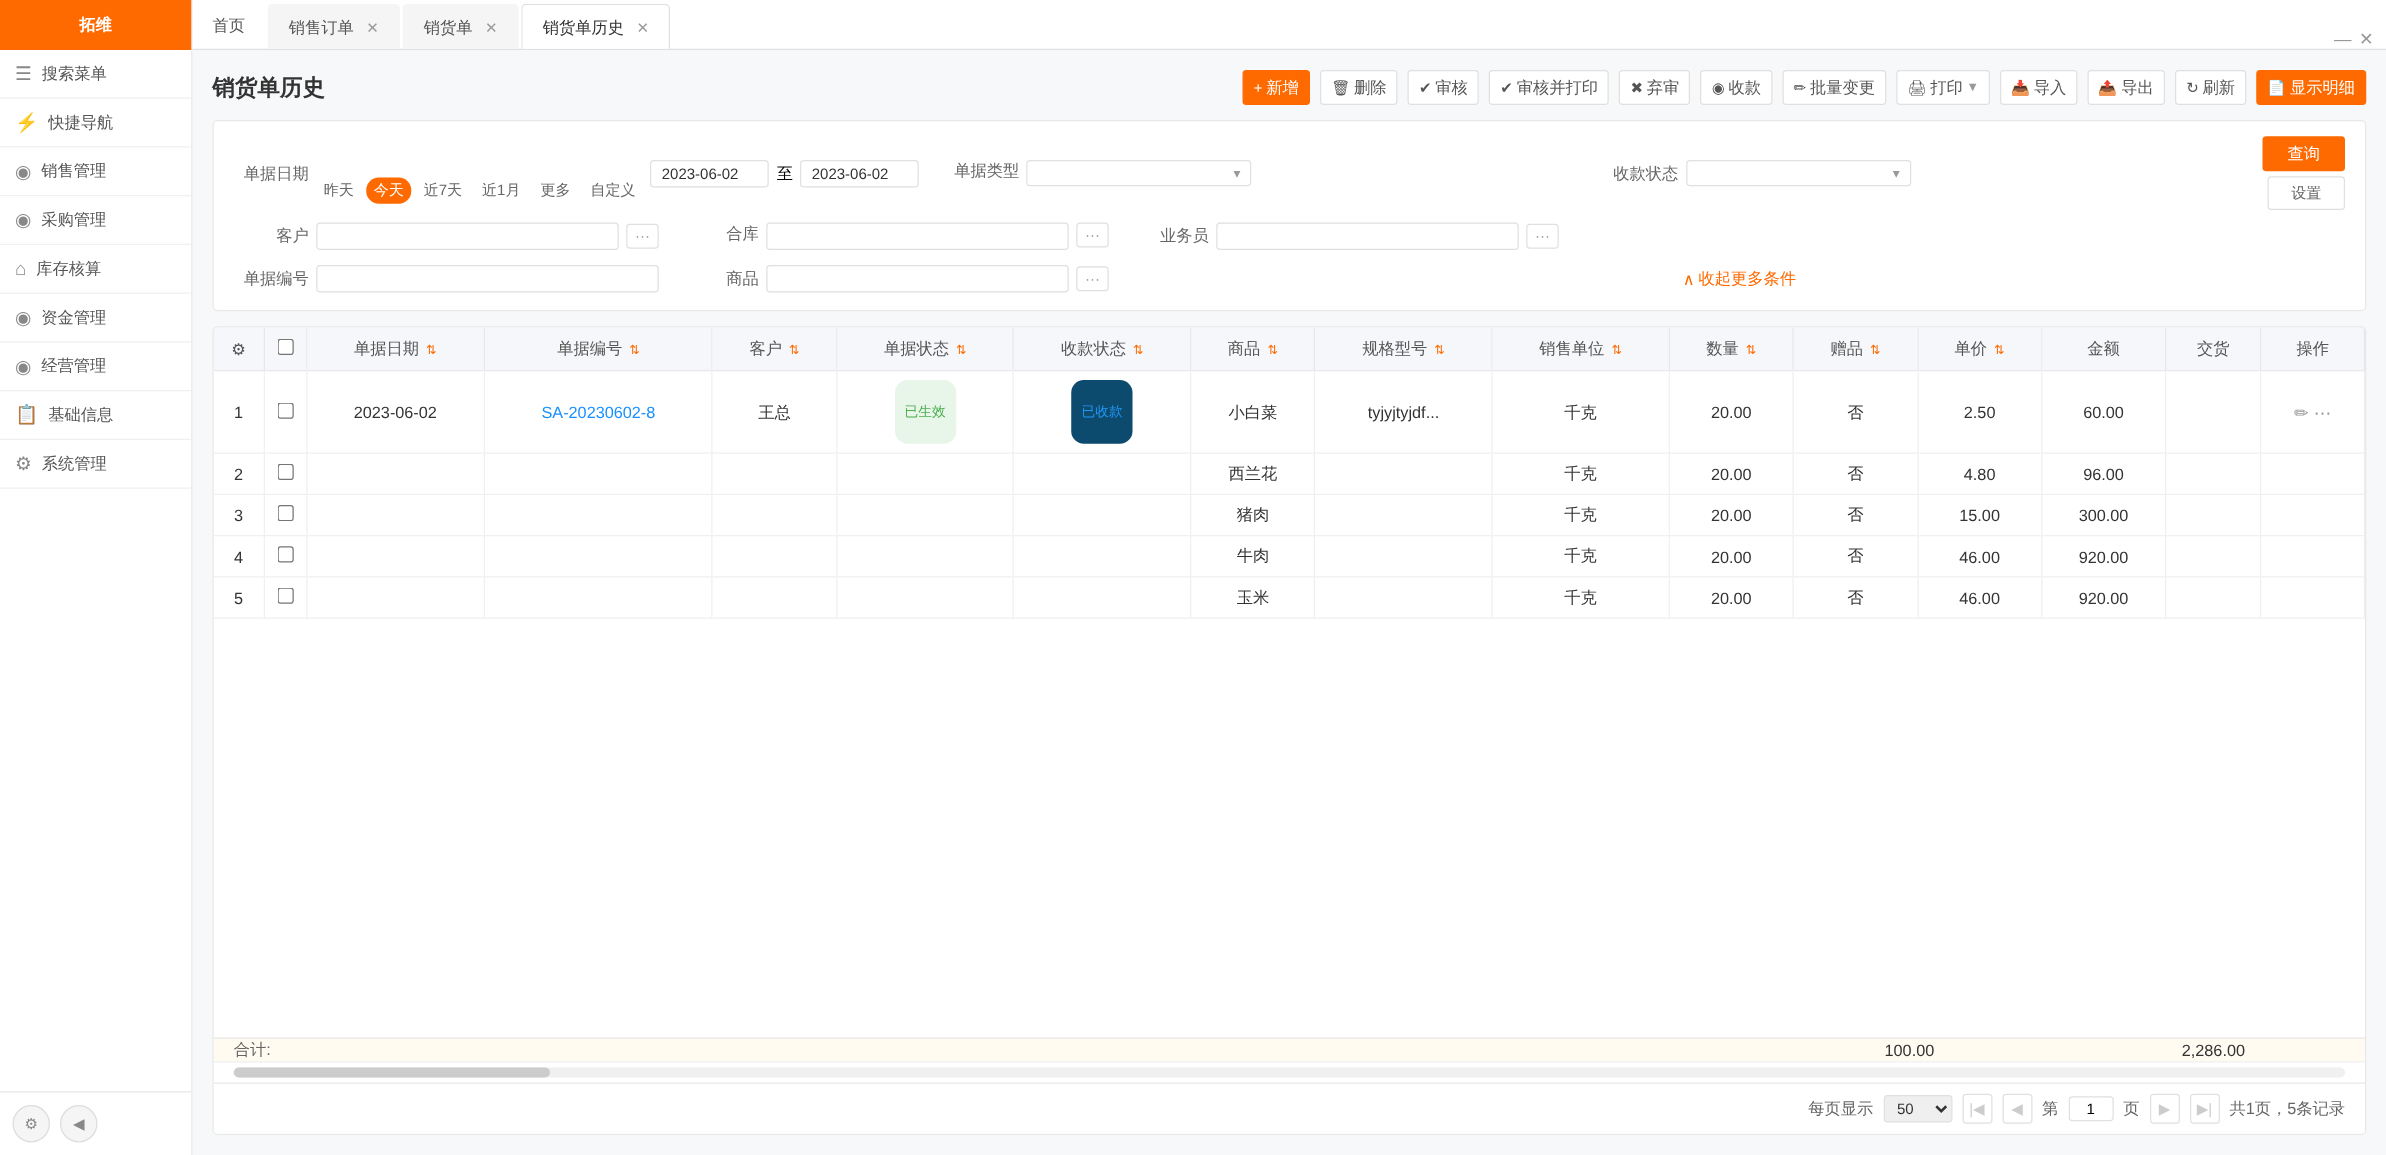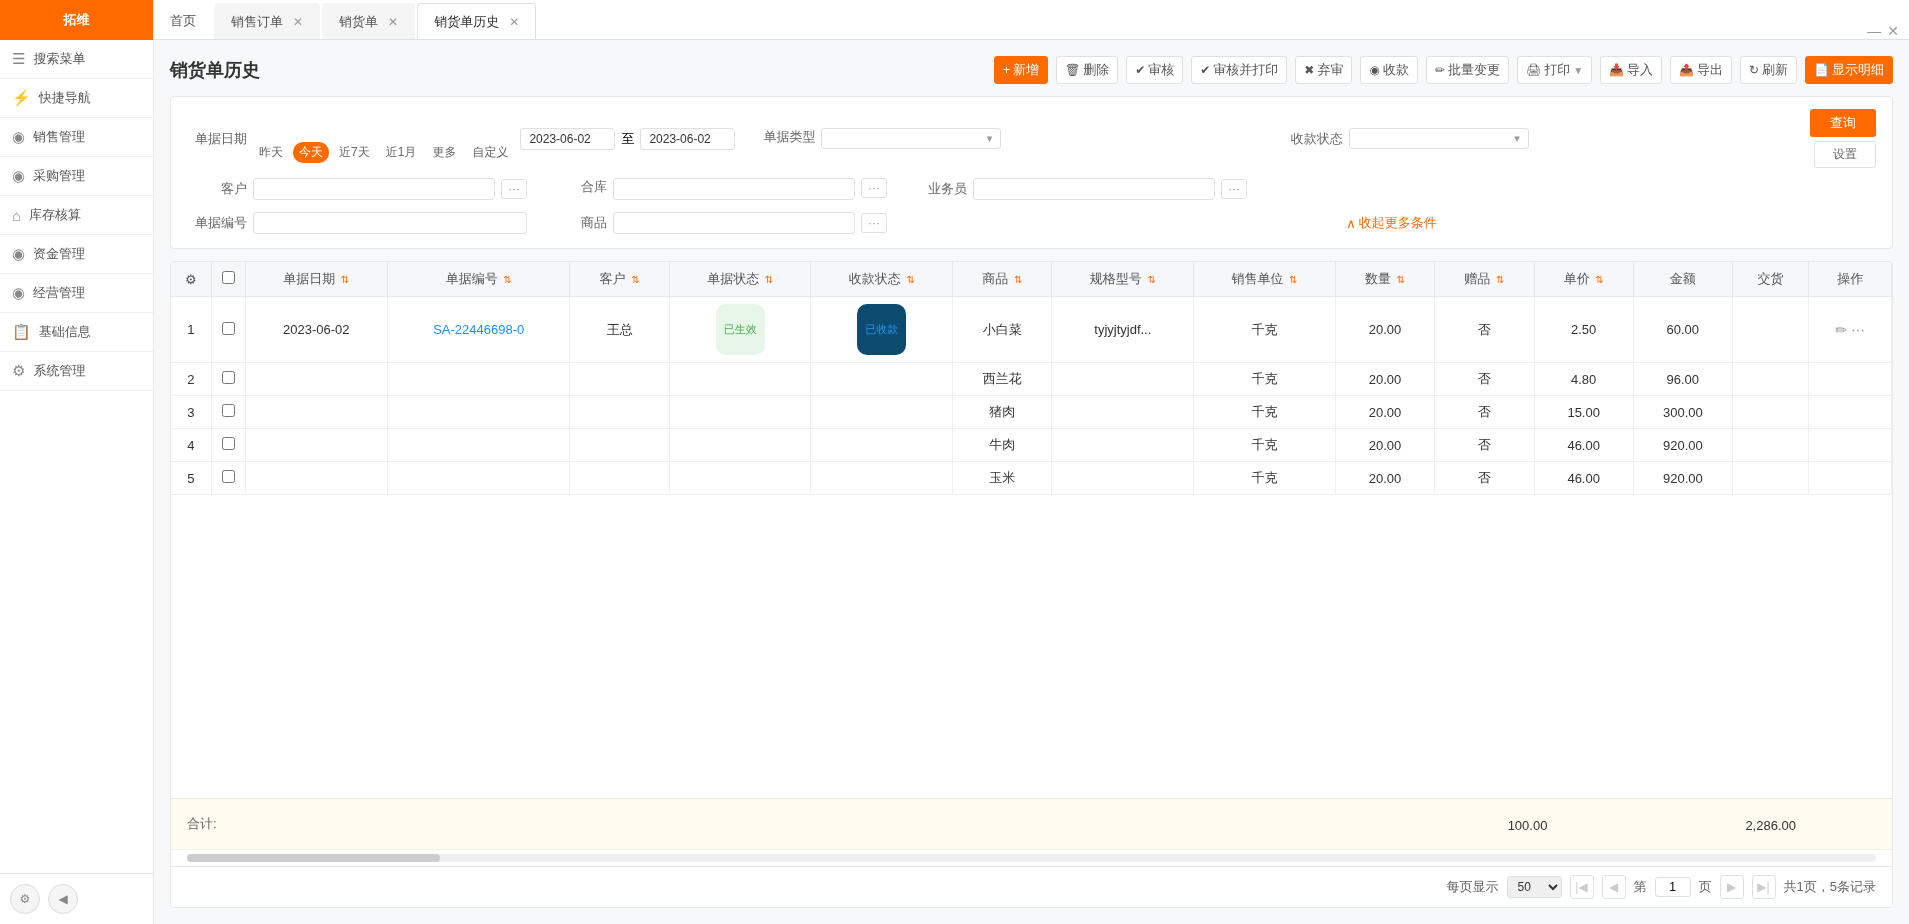--- a/index.html
+++ b/index.html
@@ -314,22 +314,22 @@
     .badge-paid { background: #0c4a6e; color: #2196f3; }
     .link-text { color: #1890ff; cursor: pointer; }
     .action-cell { display: flex; gap: 4px; justify-content: center; }
     .action-icon { color: #999; cursor: pointer; font-size: 14px; }
 
     
     .table-summary {
       background: #fffbf0;
       border-top: 1px solid #e8e8e8;
       display: flex;
-      align-items: flex-end;
-      padding: 16px 16px;
+      align-items: center;
+      padding: 0 16px;
       font-size: 13px;
       color: #333;
       flex-shrink: 0;
     }
     .summary-label { margin-right: 20px; color: #666; }
     .summary-value { font-weight: 500; }
 
     
     .pagination-bar {
       display: flex;
@@ -668,21 +668,21 @@
               </th>
             </tr>
           </thead>
           <tbody>
 
             <tr>
               <td>1</td>
               <td><input type="checkbox" style=""></td>
               <td>2023-06-02</td>
               <td>
-                <span class="link-text">SA-22446698-0</span>
+                <span class="link-text">SA-20230602-8</span>
               </td>
               <td>王总</td>
               <td>
                 <span class="badge badge-active">已生效</span>
               </td>
               <td>
                 <span class="badge badge-paid">已收款</span>
               </td>
               <td>小白菜</td>
               <td>tyjyjtyjdf...</td>

